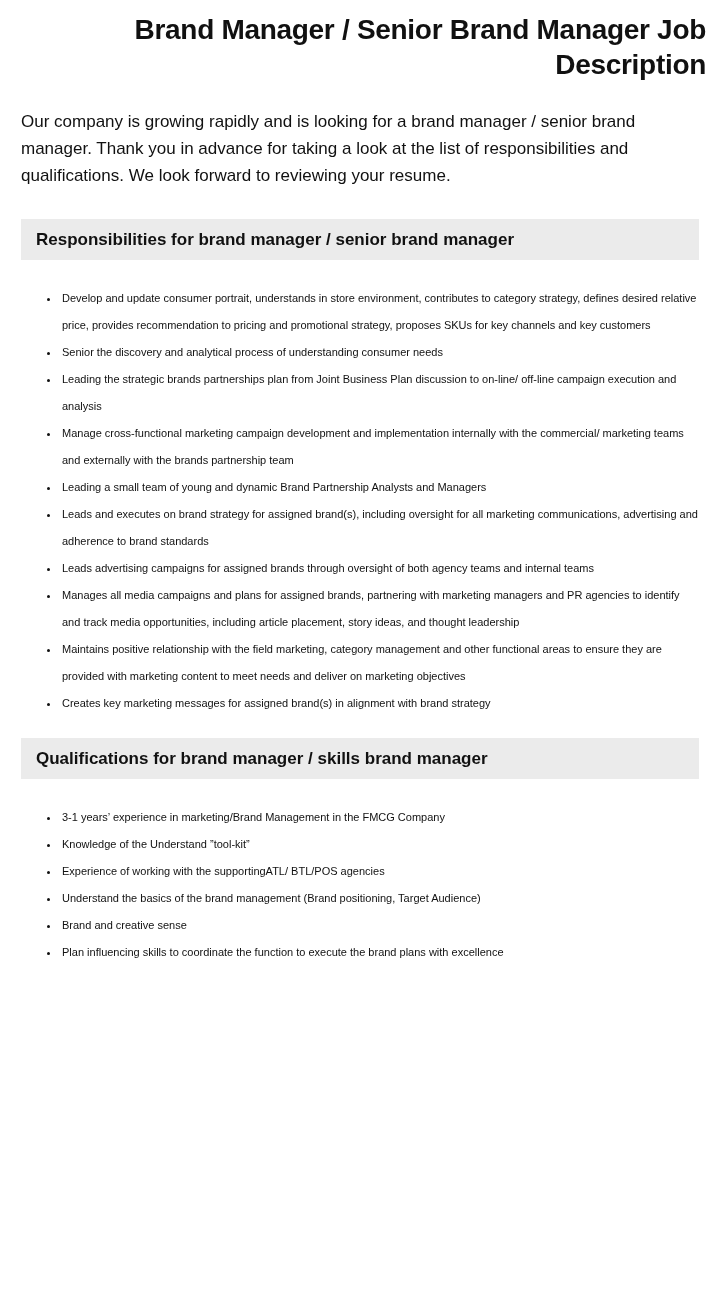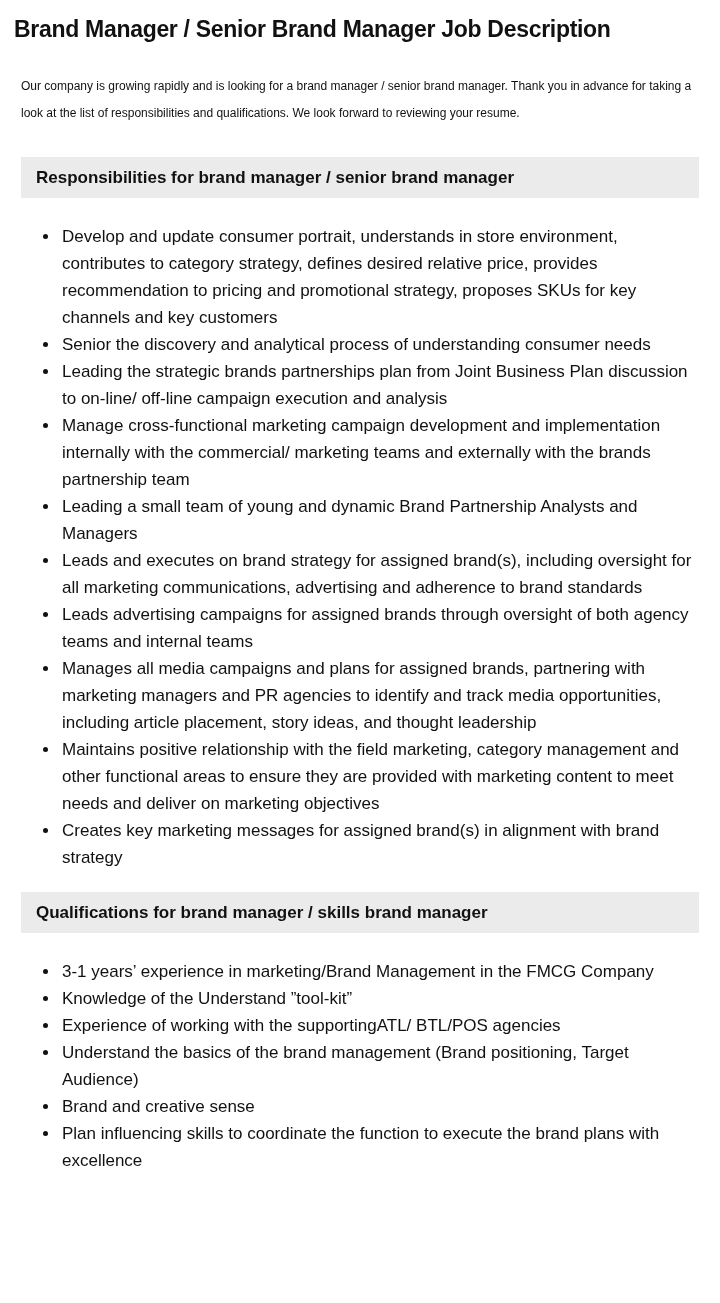--- a/index.html
+++ b/index.html
@@ -12,46 +12,46 @@
     width: 720px;
     min-height: 1303px;
     color: #111111;
     font-family: "Liberation Sans", sans-serif;
   }
   .page {
     width: 720px;
     padding-top: 6px;
   }
   h1.page-title {
-    font-size: 23px;
+    font-size: 28px;
     font-weight: bold;
-    text-align: left;
+    text-align: right;
     line-height: 35px;
     margin: 6px 14px 26px 14px;
     letter-spacing: -0.3px;
   }
   p.intro {
-    font-size: 12px;
+    font-size: 17px;
     line-height: 27px;
     margin: 0 21px 30px 21px;
   }
   .section-heading {
     background: #ebebeb;
     margin: 0 21px;
     padding: 0 15px;
     height: 41px;
     display: flex;
     align-items: center;
     font-size: 17px;
     font-weight: bold;
   }
   ul.bullet-list {
     margin: 25px 21px 21px 21px;
     padding-left: 39px;
-    font-size: 17px;
+    font-size: 11px;
     line-height: 27px;
   }
   ul.bullet-list li {
     padding-left: 2px;
     margin: 0;
   }
 </style>
 </head>
 <body>
 

